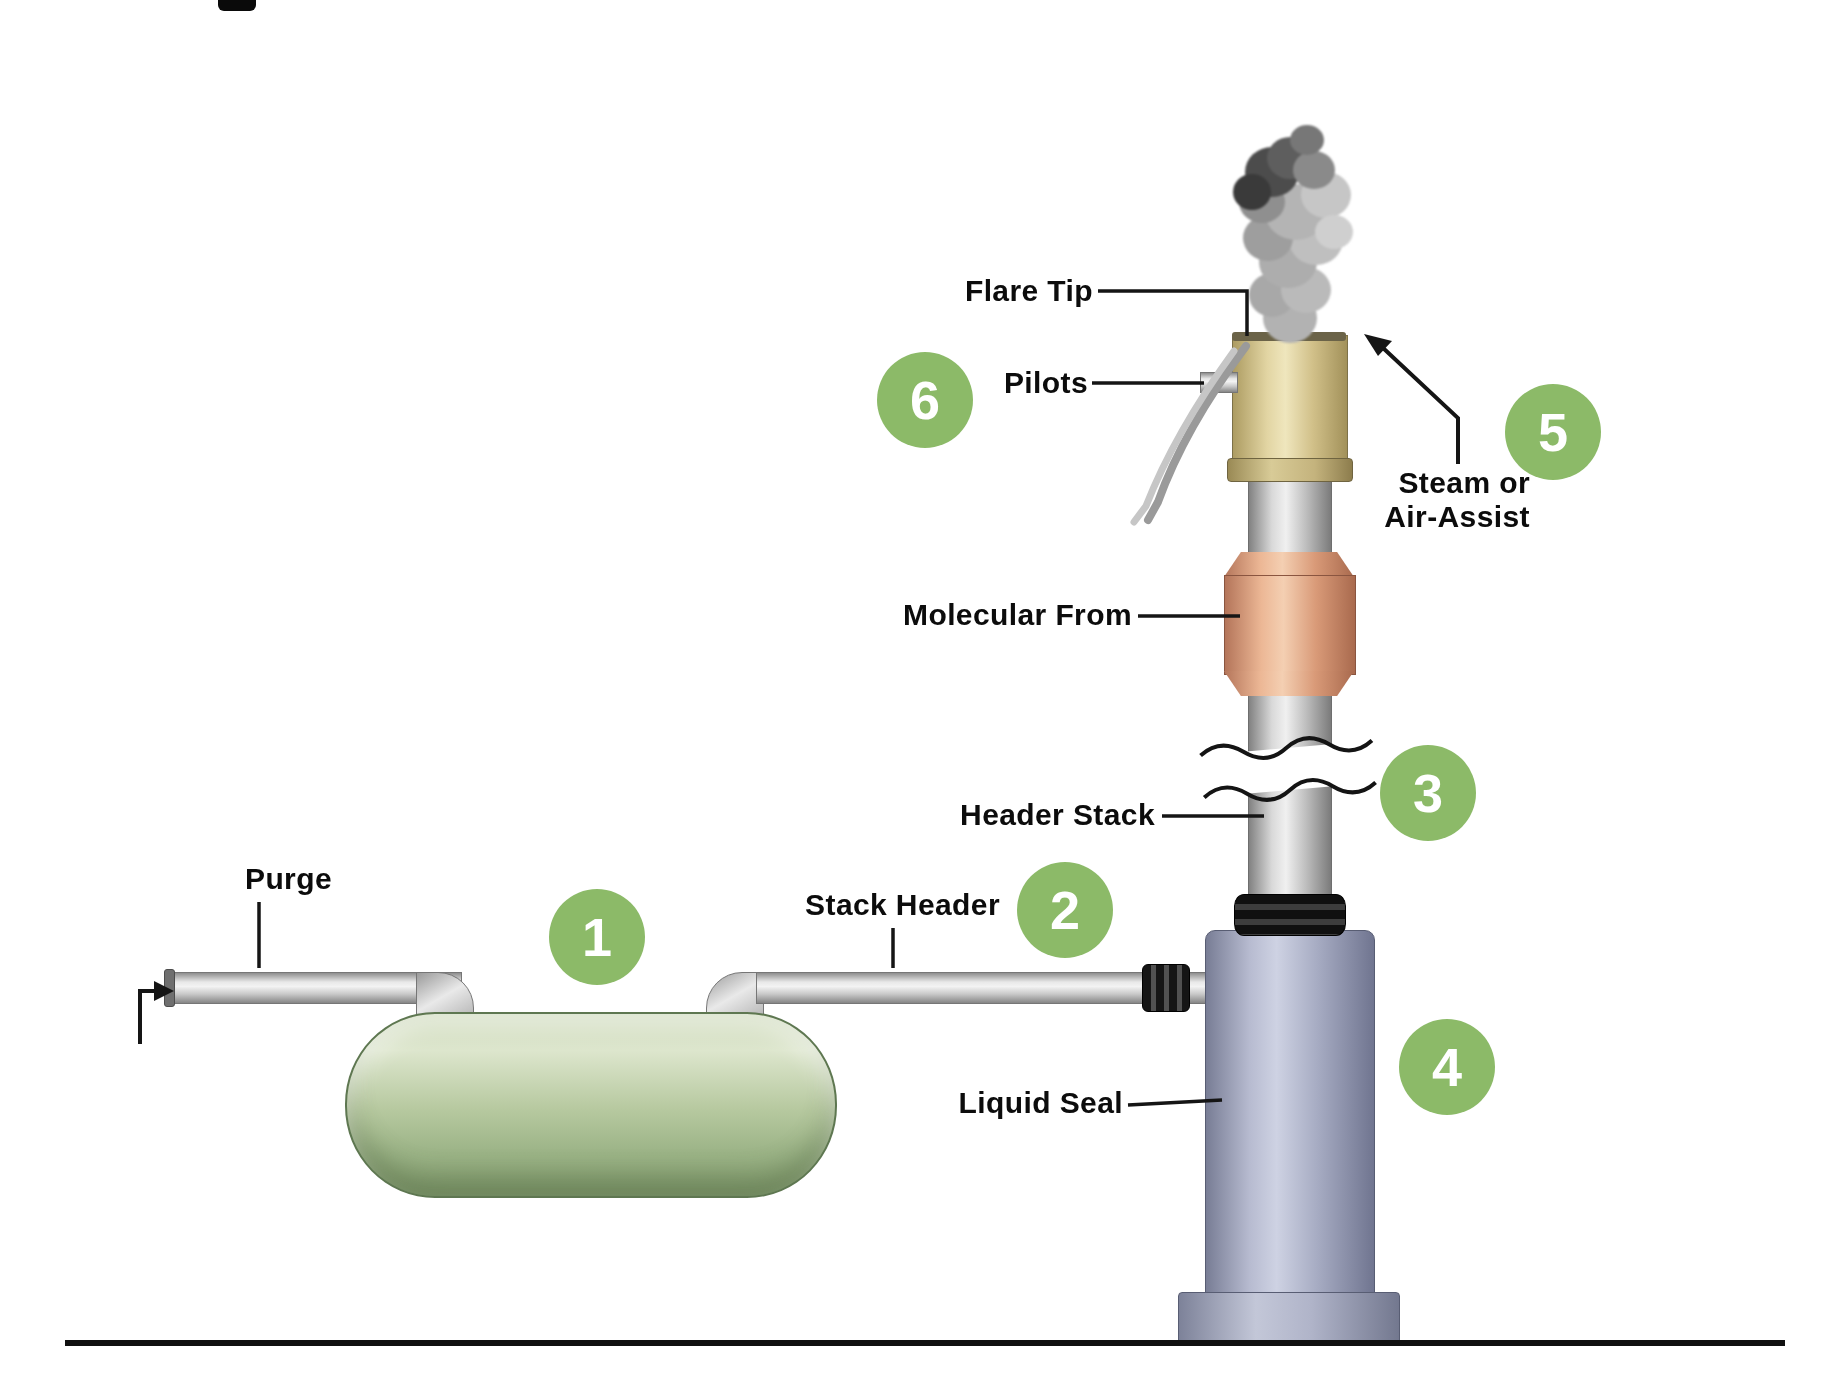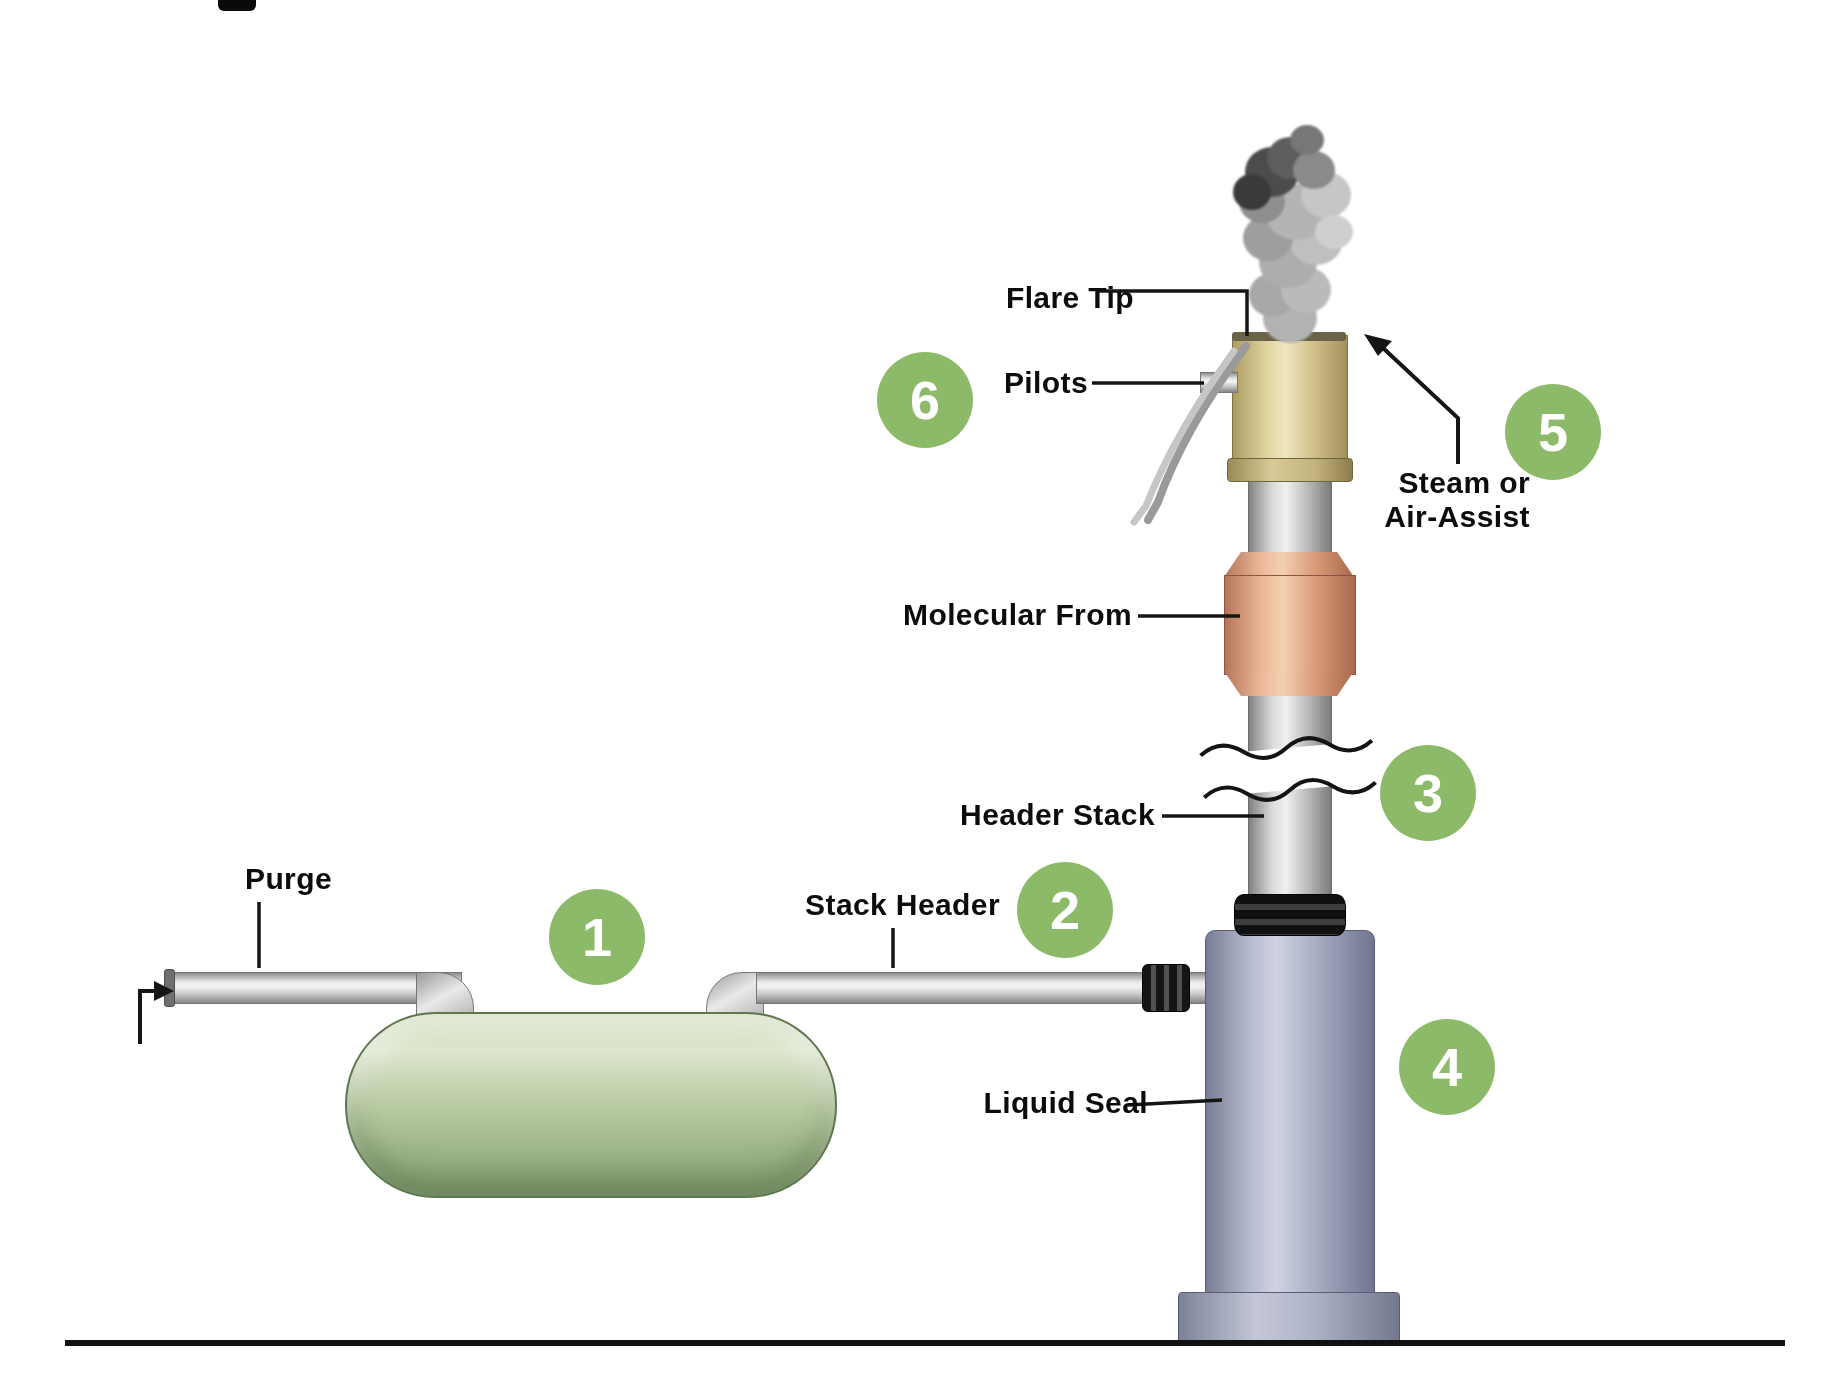--- a/index.html
+++ b/index.html
@@ -151,39 +151,39 @@
       <path d="M1458,464 L1458,418 L1382,347" fill="none" stroke="#151515" stroke-width="4"></path>
       <polygon points="1364,334 1392,341 1378,356" fill="#151515"></polygon>
     </g>
 
     <g>
       <path d="M140,1044 L140,991 L156,991" fill="none" stroke="#151515" stroke-width="4"></path>
       <polygon points="174,991 154,981 154,1001" fill="#151515"></polygon>
     </g>
   </svg>
 
-  <div class="lbl r z10" style="left:976px;top:274px;width:158px;margin-top:7px;">Flare Tip</div>
+  <div class="lbl r z10" style="left:935px;top:274px;width:158px;">Flare Tip</div>
 
   <div class="lbl r z10" style="left:930px;top:366px;width:158px;">Pilots</div>
 
   <div class="lbl c z10" style="left:1350px;top:466px;width:180px;">
     <span>Steam or</span><br>
     <span>Air-Assist</span>
   </div>
 
   <div class="lbl r z10" style="left:890px;top:598px;width:242px;">Molecular From</div>
 
   <div class="lbl r z10" style="left:958px;top:798px;width:197px;">Header Stack</div>
 
   <div class="lbl c z10" style="left:788px;top:888px;width:212px;">Stack Header</div>
 
   <div class="lbl c z10" style="left:180px;top:862px;width:152px;">Purge</div>
 
 
-  <div class="lbl r z10" style="left:950px;top:1086px;width:198px;">Liquid Seal</div>
+  <div class="lbl r z10" style="left:925px;top:1086px;width:198px;">Liquid Seal</div>
 
   <div class="marker z10" style="left:549px;top:889px;">
     <span>1</span>
   </div>
   <div class="marker z10" style="left:1017px;top:862px;">
     <span>2</span>
   </div>
   <div class="marker z10" style="left:1380px;top:745px;">
     <span>3</span>
   </div>

